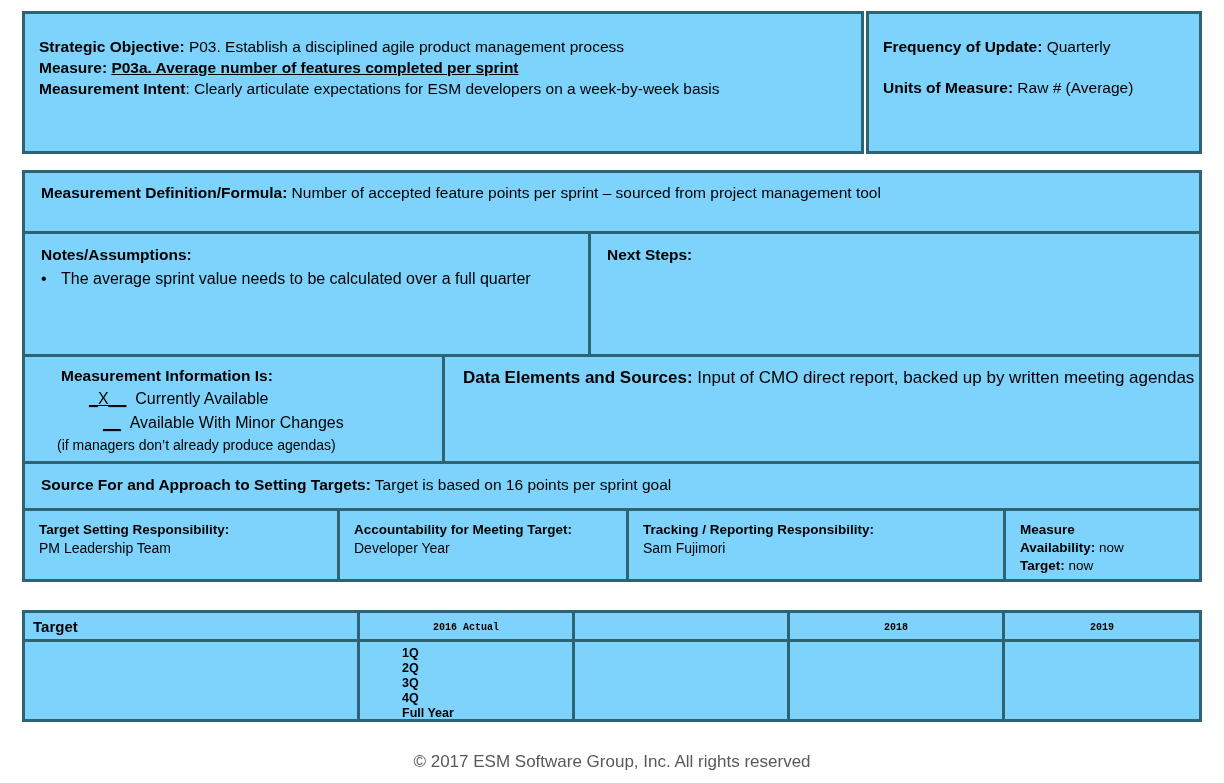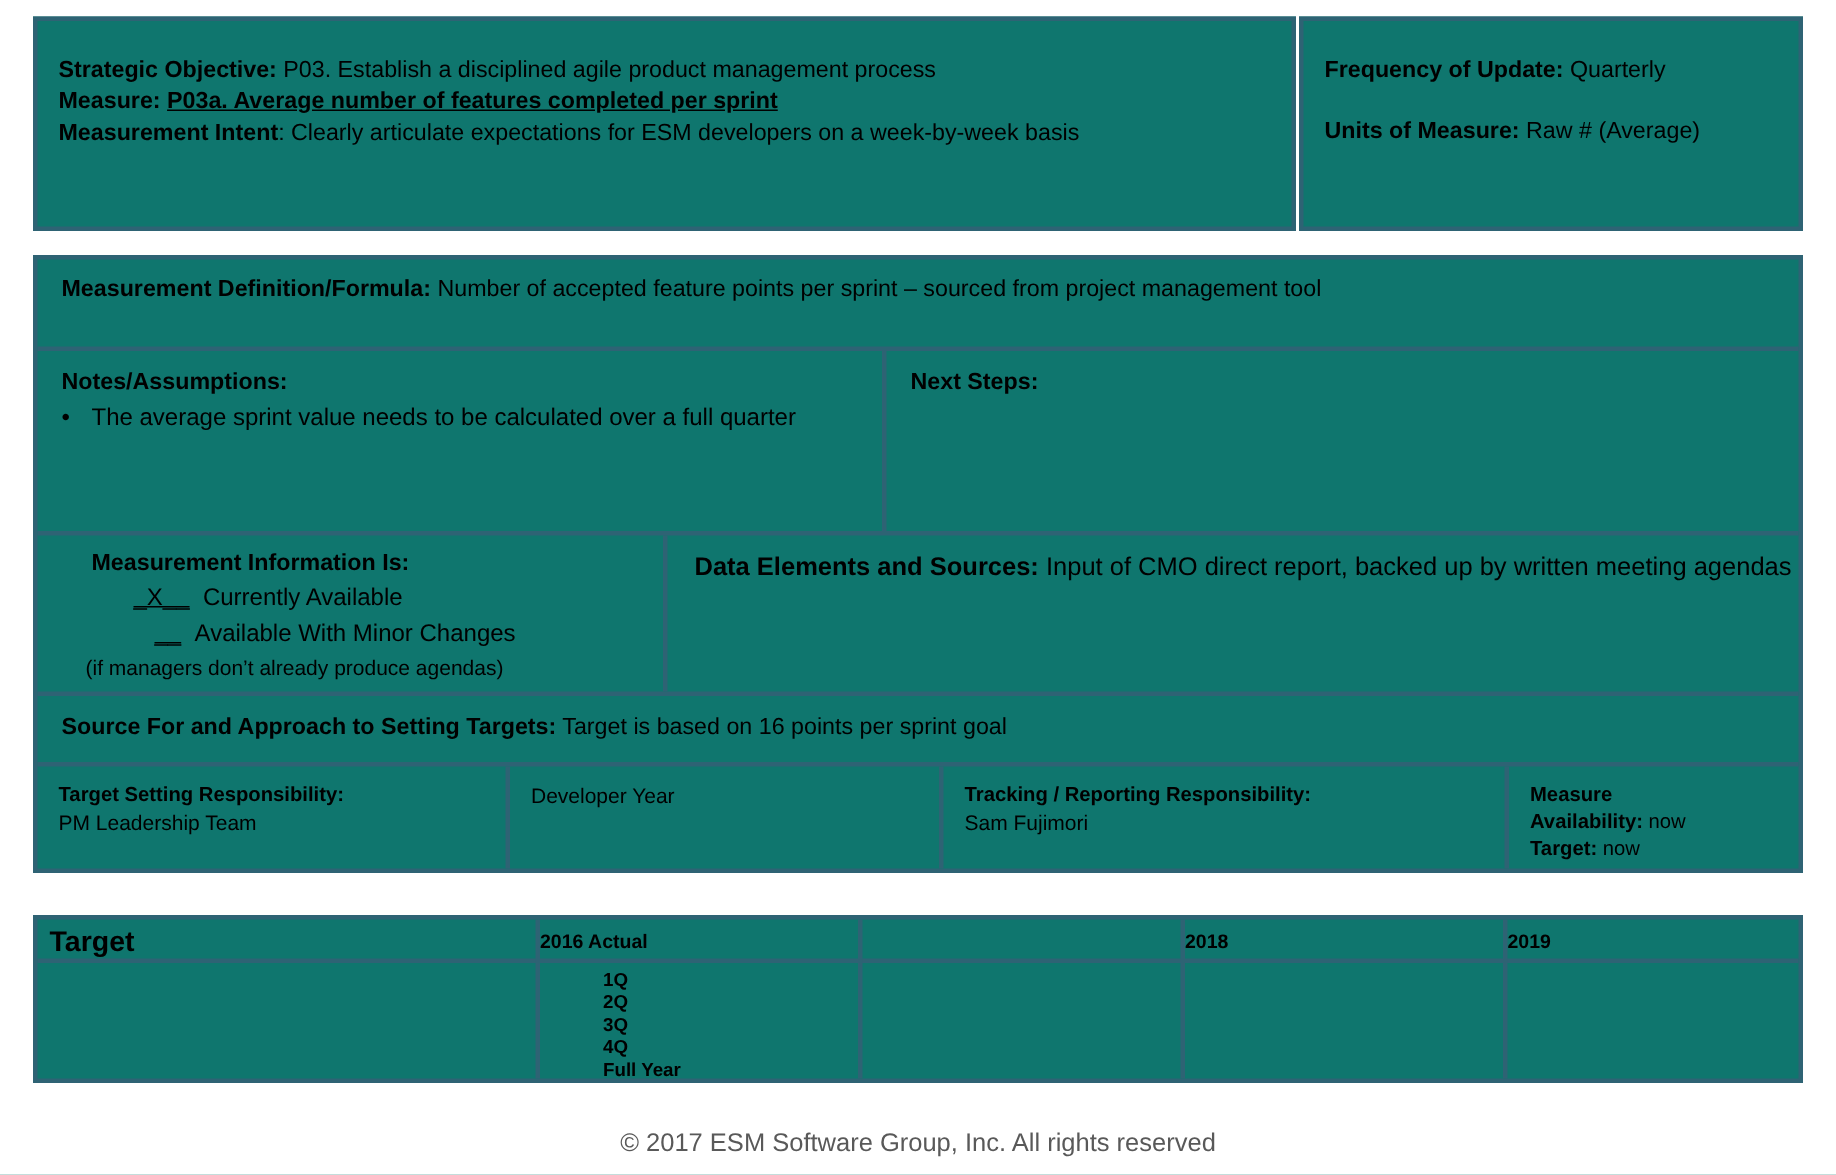--- a/index.html
+++ b/index.html
@@ -21,21 +21,21 @@
     left: 0; top: 0;
     width: 1224px;
     height: 783px;
   }
 
   
   .box {
     position: absolute;
     border: 3px solid #2e6374;
     box-sizing: border-box;
-    background: #0f766e;
+    background: #7dd3fc;
   }
 
   
   #header-left  { left: 22px;  top: 11px; width: 842px; height: 143px; }
   #header-right { left: 866px; top: 11px; width: 336px; height: 143px; }
 
   .hdr-inner { padding: 22px 0 0 14px; }
   .hdr-line {
     font-size: 15.5px;
     line-height: 21px;
@@ -107,27 +107,29 @@
   #c-resp4 { left: 981px; width: 193px; }
   .resp .hd  { font-size: 13.5px; font-weight: bold; line-height: 18px; }
   .resp .val { font-size: 14px; line-height: 19px; }
   .resp .kv  { font-size: 13.5px; line-height: 18px; }
   .resp .kv b { font-weight: bold; }
 
   
   #table-block { left: 22px; top: 610px; width: 1180px; height: 112px; }
   .tcell { position: absolute; box-sizing: border-box; }
   .th {
-    font-size: 13px;
+    font-size: 10px;
     font-weight: bold;
+    text-align: center;
     line-height: 16px;
+    font-family: Liberation Mono, monospace;
   }
   #th-target {
     left: 0; top: 0; width: 332px; height: 26px;
-    font-size: 19px; font-weight: bold; text-align: left;
+    font-size: 15px; font-weight: bold; text-align: left;
     padding: 5px 0 0 8px;
   }
   #th-2016 { left: 335px; top: 0; width: 212px; height: 26px; padding-top: 7px; }
   #th-2017 { left: 550px; top: 0; width: 212px; height: 26px; padding-top: 7px; }
   #th-2018 { left: 765px; top: 0; width: 212px; height: 26px; padding-top: 7px; }
   #th-2019 { left: 980px; top: 0; width: 194px; height: 26px; padding-top: 7px; }
 
   #td-2016 { left: 335px; top: 29px; width: 212px; height: 77px; padding: 4px 0 0 42px; }
   .q-line { font-size: 12.5px; font-weight: bold; line-height: 15px; }
 
@@ -228,20 +230,21 @@
       <div class="t">
         <span class="lbl-bold">Source For and Approach to Setting Targets:</span><span>  Target is based on 16 points per sprint goal</span>
       </div>
     </div>
 
     <div class="cell resp" id="c-resp1">
       <div class="hd">Target Setting Responsibility:</div>
       <div class="val">PM Leadership Team</div>
     </div>
     <div class="cell resp" id="c-resp2">
+      <div class="hd">Accountability for Meeting Target:</div>
       <div class="val">Developer Year</div>
     </div>
     <div class="cell resp" id="c-resp3">
       <div class="hd">Tracking / Reporting Responsibility:</div>
       <div class="val">Sam Fujimori</div>
     </div>
     <div class="cell resp" id="c-resp4">
       <div class="hd">Measure</div>
       <div class="kv">
         <b>Availability:</b><span> now</span>

